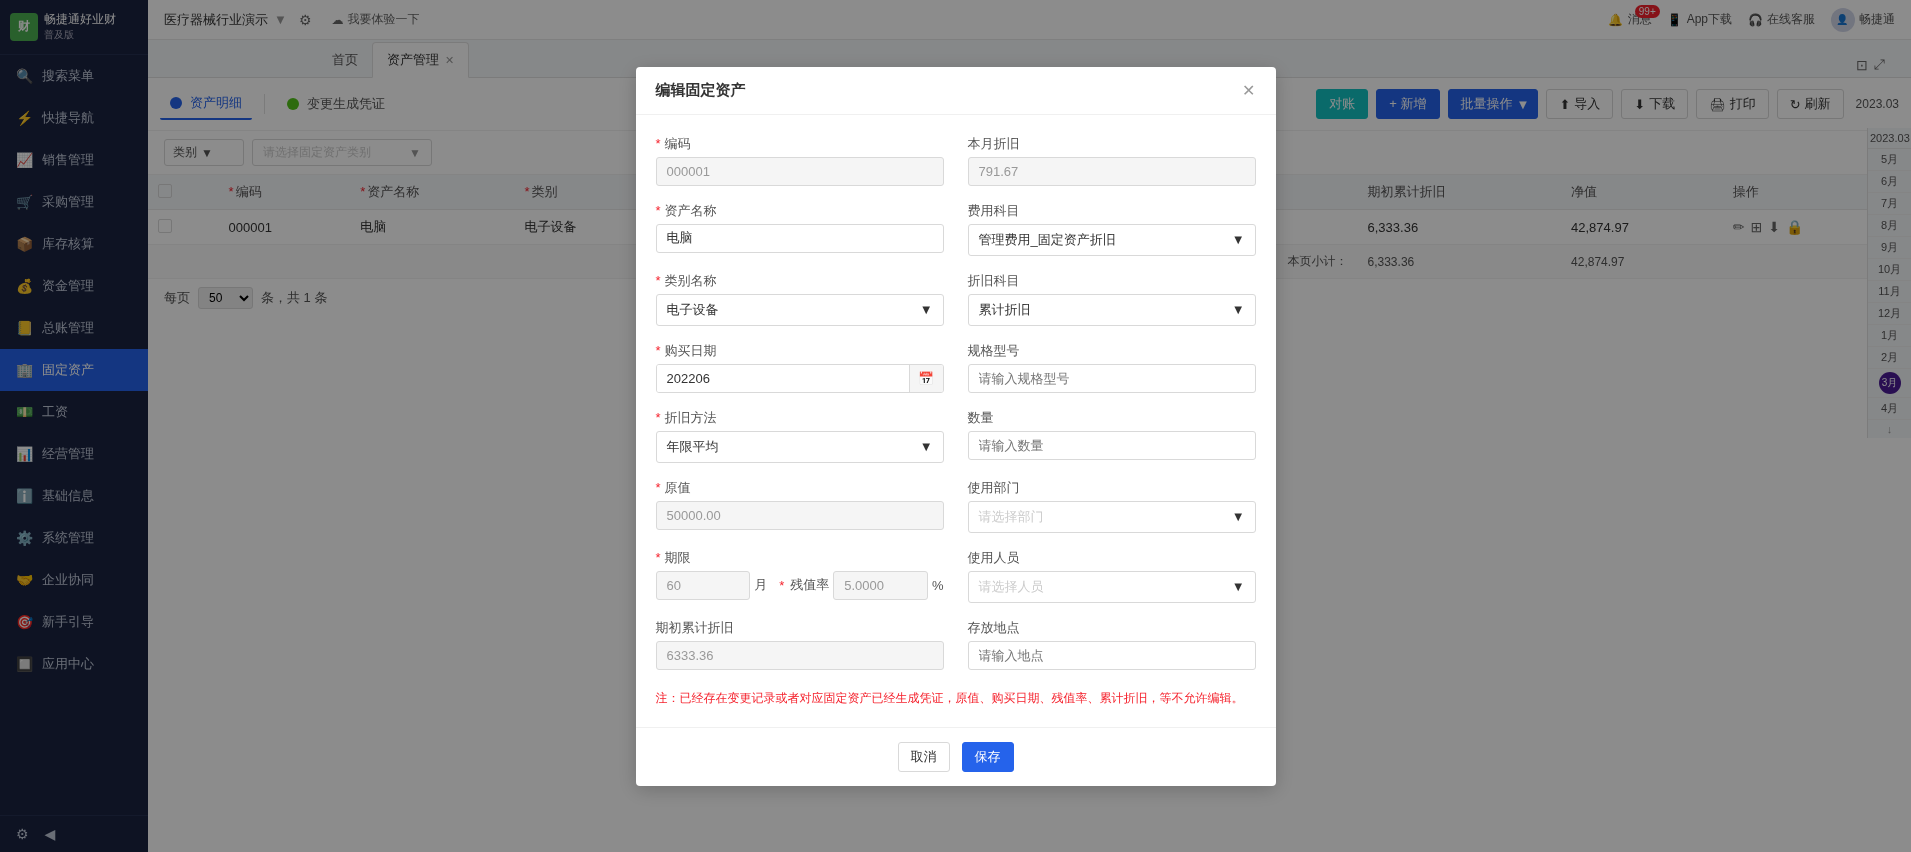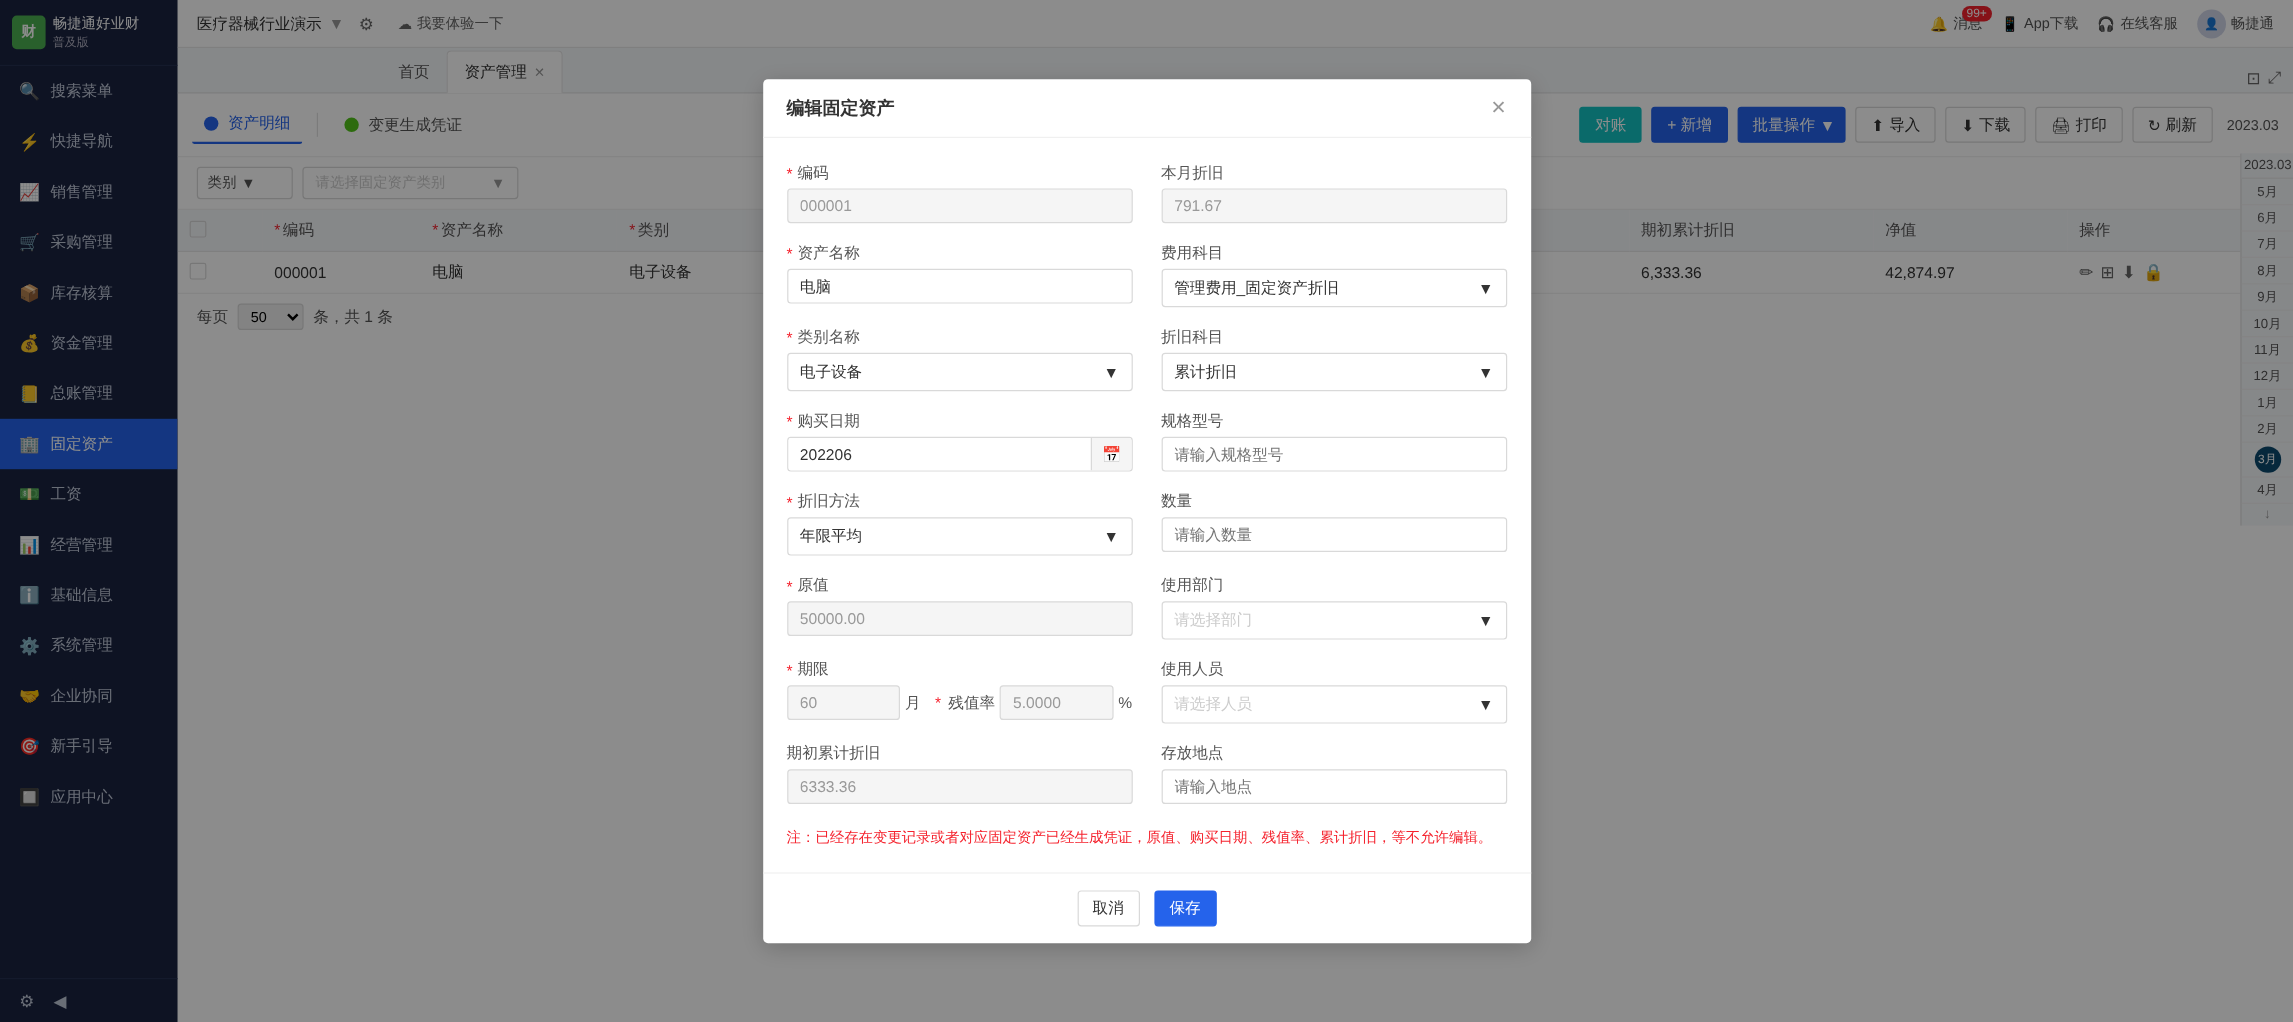--- a/index.html
+++ b/index.html
@@ -31,21 +31,21 @@
     .topbar-title { font-size: 13px; color: #333; display: flex; align-items: center; gap: 6px; }
     .topbar-title-dropdown { color: #999; cursor: pointer; }
     .topbar-settings { color: #666; cursor: pointer; font-size: 14px; margin-right: 8px; }
     .topbar-experience { display: flex; align-items: center; gap: 4px; color: #666; font-size: 12px; }
     .topbar-right { margin-left: auto; display: flex; align-items: center; gap: 16px; }
     .topbar-right-item { display: flex; align-items: center; gap: 4px; color: #555; font-size: 12px; cursor: pointer; position: relative; }
     .badge { background: #f5222d; color: white; font-size: 10px; padding: 1px 4px; border-radius: 8px; position: absolute; top: -6px; right: -8px; margin-left: 28px; }
     .topbar-avatar { width: 24px; height: 24px; background: #d0d5e8; border-radius: 50%; display: flex; align-items: center; justify-content: center; font-size: 10px; color: #555; }
     
     
-    .tabbar { height: 38px; background: #f5f7fa; display: flex; align-items: flex-end; padding: 0 0 0 170px; border-bottom: 1px solid #e0e0e0; position: relative; }
+    .tabbar { height: 38px; background: #f5f7fa; display: flex; align-items: flex-end; padding: 0 16px 0 170px; border-bottom: 1px solid #e0e0e0; position: relative; }
     .tab { padding: 8px 14px; font-size: 13px; cursor: pointer; border-radius: 4px 4px 0 0; display: flex; align-items: center; gap: 6px; }
     .tab.inactive { color: #555; background: transparent; }
     .tab.active { background: #fff; color: #333; border: 1px solid #e0e0e0; border-bottom: 1px solid #fff; margin-bottom: -1px; }
     .tab-home { color: #333; }
     .tab-close { color: #999; font-size: 11px; cursor: pointer; }
     .tabbar-right { margin-left: auto; display: flex; align-items: center; gap: 6px; padding-right: 10px; padding-bottom: 4px; }
     .tabbar-icon { font-size: 14px; color: #666; cursor: pointer; }
     
     
     .page-body { flex: 1; background: #fff; overflow: auto; padding: 0; position: relative; }
@@ -321,20 +321,26 @@
               <td>42,874.97</td>
               <td>
                 <div class="action-icons">
                   <span class="action-icon" title="编辑">✏</span>
                   <span class="action-icon" title="复制">⊞</span>
                   <span class="action-icon" title="导出">⬇</span>
                   <span class="action-icon" title="锁定">🔒</span>
                 </div>
               </td>
             </tr>
+            <tr class="subtotal-row">
+              <td colspan="9" style="text-align:right;color:#555;font-size:12px;">本页小计：</td>
+              <td style="color:#555;font-size:12px;">6,333.36</td>
+              <td style="color:#555;font-size:12px;">42,874.97</td>
+              <td></td>
+            </tr>
           </tbody>
         </table>
       </div>
 
       <div class="pagination">
         <span>每页</span>
         <select class="page-select">
           <option>50</option>
           <option>100</option>
         </select>
@@ -347,21 +353,21 @@
         <div style="padding:3px 2px;color:#555;border-bottom:1px solid #f0f0f0;cursor:pointer;">6月</div>
         <div style="padding:3px 2px;color:#555;border-bottom:1px solid #f0f0f0;cursor:pointer;">7月</div>
         <div style="padding:3px 2px;color:#555;border-bottom:1px solid #f0f0f0;cursor:pointer;">8月</div>
         <div style="padding:3px 2px;color:#555;border-bottom:1px solid #f0f0f0;cursor:pointer;">9月</div>
         <div style="padding:3px 2px;color:#555;border-bottom:1px solid #f0f0f0;cursor:pointer;">10月</div>
         <div style="padding:3px 2px;color:#555;border-bottom:1px solid #f0f0f0;cursor:pointer;">11月</div>
         <div style="padding:3px 2px;color:#555;border-bottom:1px solid #f0f0f0;cursor:pointer;">12月</div>
         <div style="padding:3px 2px;color:#555;border-bottom:1px solid #f0f0f0;cursor:pointer;">1月</div>
         <div style="padding:3px 2px;color:#555;border-bottom:1px solid #f0f0f0;cursor:pointer;">2月</div>
         <div style="padding:3px 2px;display:flex;align-items:center;justify-content:center;border-bottom:1px solid #f0f0f0;cursor:pointer;">
-          <span style="background:#0c4a6e;color:#fff;border-radius:50%;width:22px;height:22px;display:flex;align-items:center;justify-content:center;font-size:10px;">3月</span>
+          <span style="background:#4c1d95;color:#fff;border-radius:50%;width:22px;height:22px;display:flex;align-items:center;justify-content:center;font-size:10px;">3月</span>
         </div>
         <div style="padding:3px 2px;color:#555;border-bottom:1px solid #f0f0f0;cursor:pointer;">4月</div>
         <div style="padding:3px 2px;display:flex;align-items:center;justify-content:center;">
           <span style="color:#999;">↓</span>
         </div>
       </div>
     </div>
   </div>
 </div>
 

